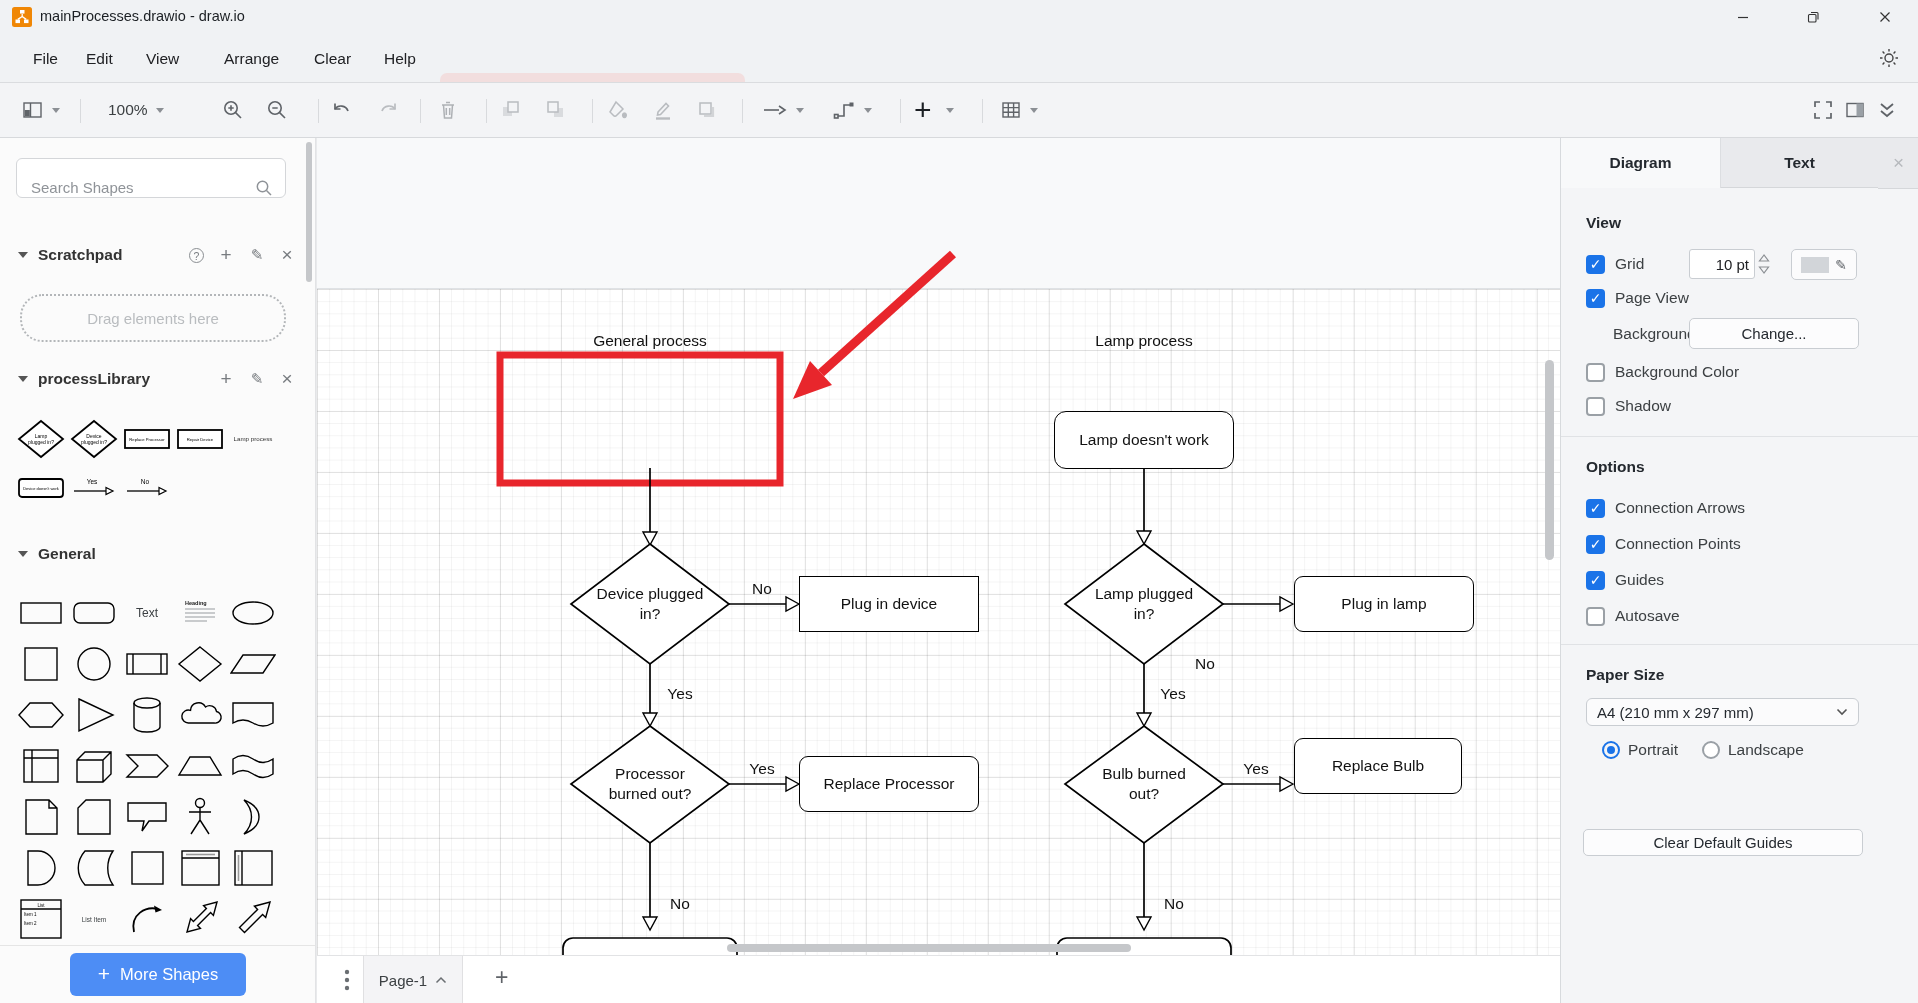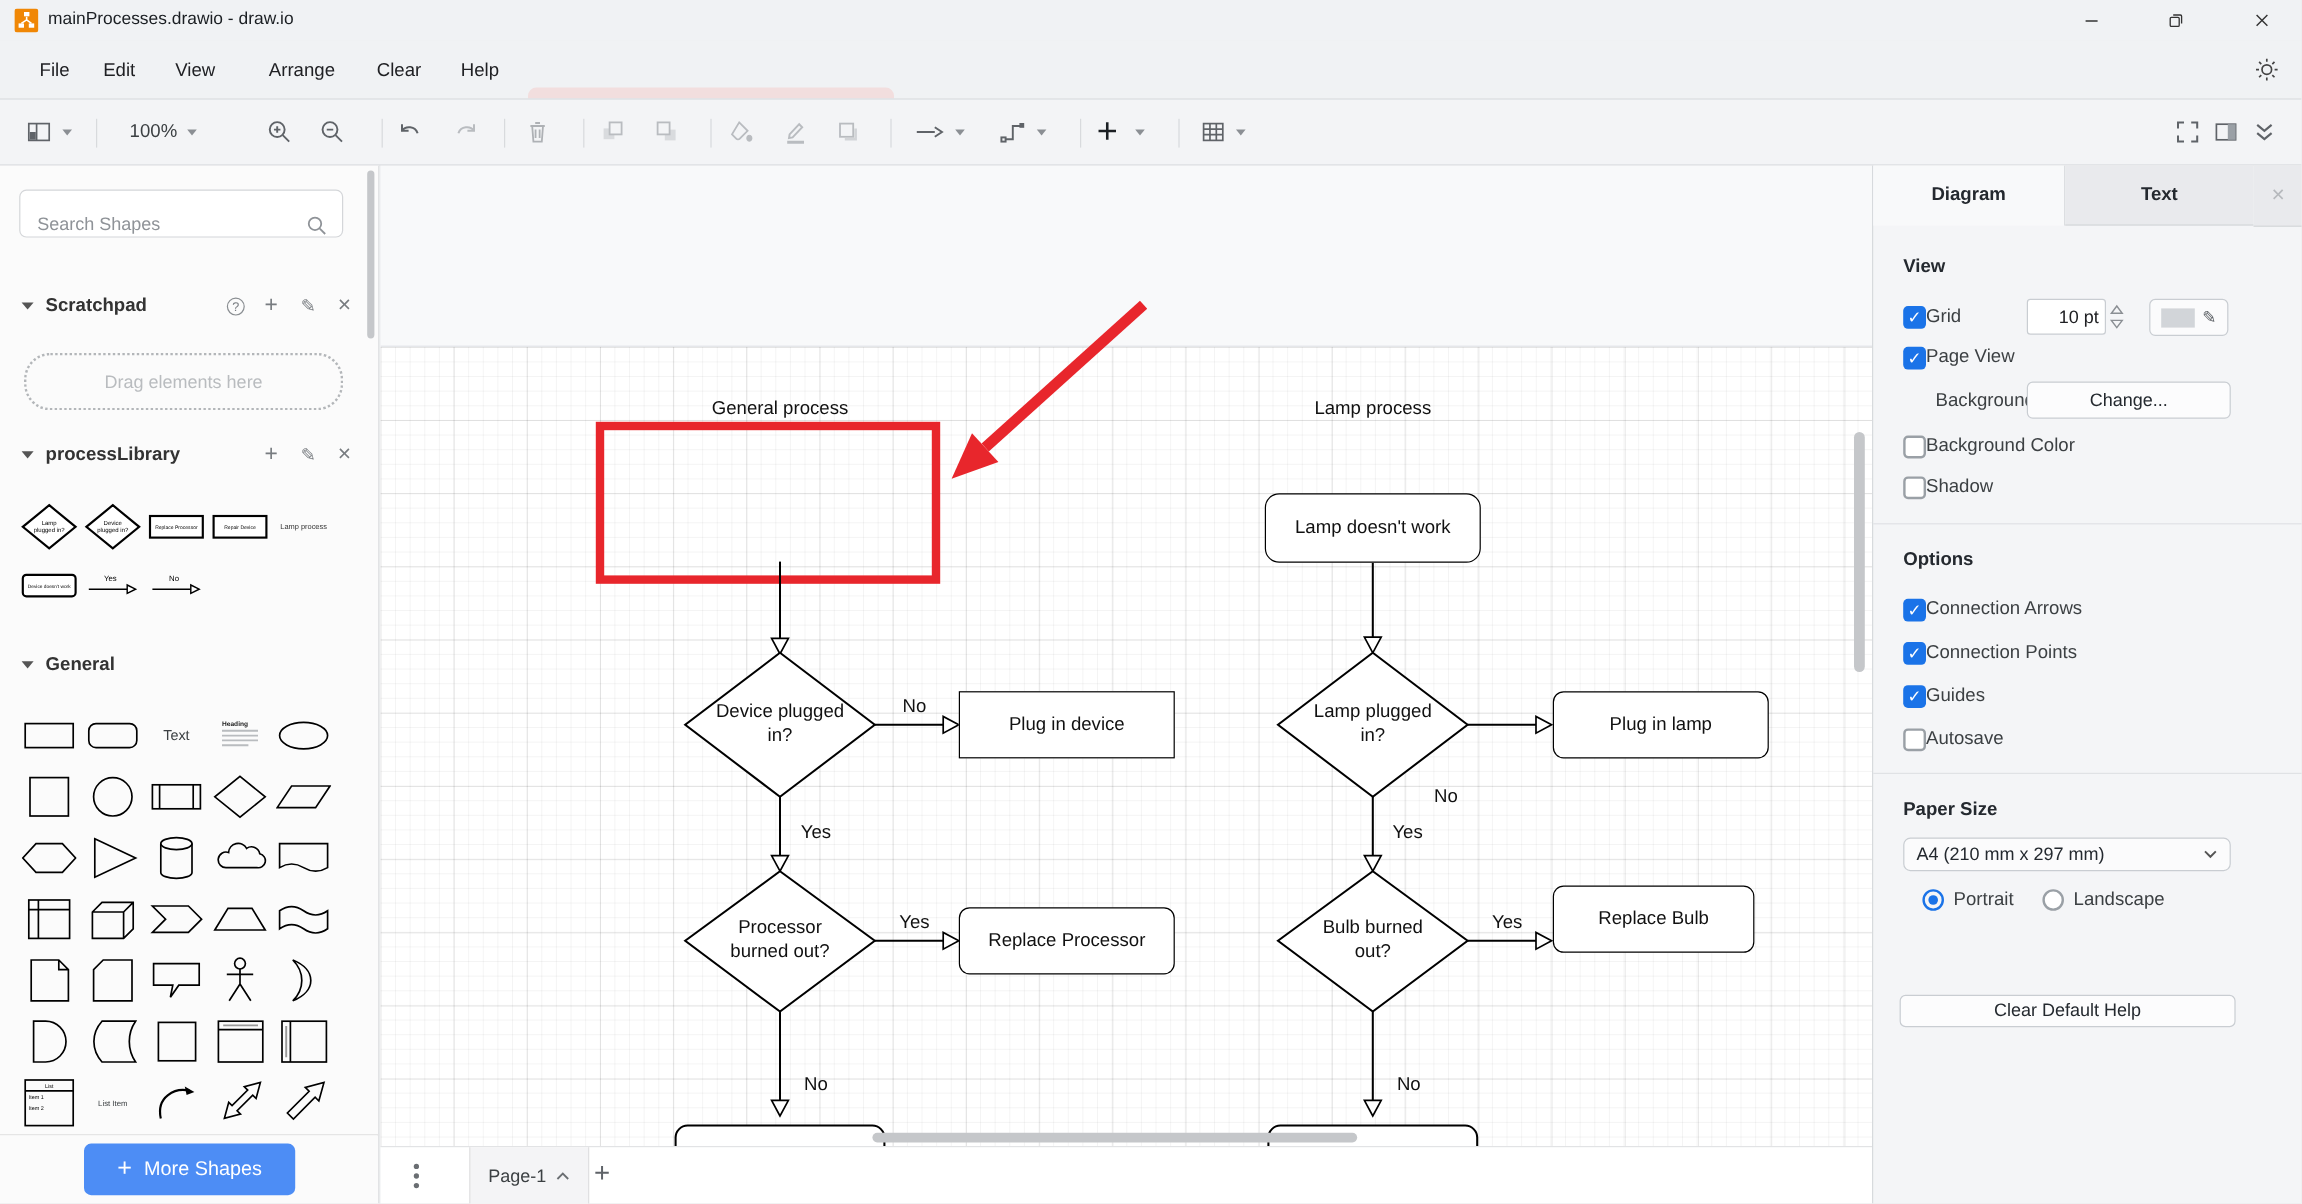--- a/index.html
+++ b/index.html
@@ -60,38 +60,38 @@
     background-size:61px 61px,61px 61px,12.2px 12.2px,12.2px 12.2px;}
   .node{background:#fff;border:1.7px solid #000;box-sizing:border-box;display:flex;align-items:center;
     justify-content:center;font-size:15.5px;color:#111;z-index:3;}
   .dlabel{width:110px;text-align:center;font-size:15.5px;color:#111;line-height:1.3;z-index:3;
     transform:translate(-50%,-50%);}
   .elabel{transform:translate(-50%,-50%);font-size:15.5px;color:#111;z-index:3;white-space:nowrap;}
   .ftitle{transform:translate(-50%,-50%);font-size:15.5px;color:#111;z-index:3;white-space:nowrap;}
   .sbar{background:#c5c7ca;border-radius:5px;z-index:5;}
   
   #footer{left:317px;top:955px;width:1243px;height:48px;background:#ffffff;border-top:1px solid #e2e3e5;box-sizing:border-box;}
-  #page-tab{left:74px;top:0;width:100px;height:48px;background:#f4f4f6;border-left:1px solid #e0e0e2;
+  #page-tab{left:46px;top:0;width:100px;height:48px;background:#f4f4f6;border-left:1px solid #e0e0e2;
     border-right:1px solid #e0e0e2;display:flex;align-items:center;justify-content:center;gap:8px;
     font-size:15px;color:#3c4043;box-sizing:border-box;}
   
   #panel{left:1560px;top:138px;width:358px;height:865px;background:#f4f5f7;border-left:1px solid #d7dadd;box-sizing:border-box;}
   .ptab{top:0;height:50px;display:flex;align-items:center;justify-content:center;
     font-size:15.5px;font-weight:700;color:#24292f;box-sizing:border-box;}
   #tab-diagram{left:0;width:160px;background:#f8f9fa;border-right:1px solid #dcdee1;}
   #tab-style{left:160px;width:157px;background:#e9eaed;border-bottom:1px solid #d5d7da;}
   #tab-fill{left:317px;width:41px;height:50px;background:#e9eaed;border-bottom:1px solid #d5d7da;
     display:flex;align-items:center;justify-content:center;color:#b6b9bd;font-size:19px;}
   .phead{left:25px;font-size:15.5px;font-weight:700;color:#24292f;}
   .prow{left:25px;height:24px;display:flex;align-items:center;}
   .cb{width:19px;height:19px;border-radius:4px;box-sizing:border-box;display:inline-flex;
     align-items:center;justify-content:center;flex:none;}
   .cb.on{background:#1a73e8;color:#fff;font-size:14px;font-weight:700;}
   .cb.off{background:#fff;border:2px solid #9aa0a6;}
-  .cblab{font-size:15.5px;color:#3c4043;white-space:nowrap;}
+  .cblab{margin-left:10px;font-size:15.5px;color:#3c4043;white-space:nowrap;}
   .pdivider{left:0;width:358px;height:1px;background:#e0e2e5;}
   .pbtn{background:#fcfcfd;border:1px solid #c9cdd2;border-radius:5px;box-sizing:border-box;
     display:flex;align-items:center;justify-content:center;font-size:15px;color:#24292f;}
   .radio{width:18px;height:18px;border-radius:50%;box-sizing:border-box;display:inline-block;flex:none;}
   .radio.on{border:2px solid #1a73e8;position:relative;}
   .radio.on::after{content:"";position:absolute;left:3px;top:3px;width:8px;height:8px;border-radius:50%;background:#1a73e8;}
   .radio.off{border:2px solid #9aa0a6;background:#fff;}
   .rlab{margin-left:8px;font-size:15.5px;color:#3c4043;}
 </style>
 </head>
@@ -744,14 +744,14 @@
     </svg>
   </div>
 
   <div class="abs prow" style="left:41px;top:600px">
     <span class="radio on"></span>
     <span class="rlab">Portrait</span>
     <span class="radio off" style="margin-left:24px"></span>
     <span class="rlab">Landscape</span>
   </div>
 
-  <div class="abs pbtn" style="left:22px;top:691px;width:280px;height:27px">Clear Default Help</div>
+  <div class="abs pbtn" style="left:22px;top:691px;width:280px;height:27px">Clear Default Guides</div>
 </div>
 
 </body></html>

